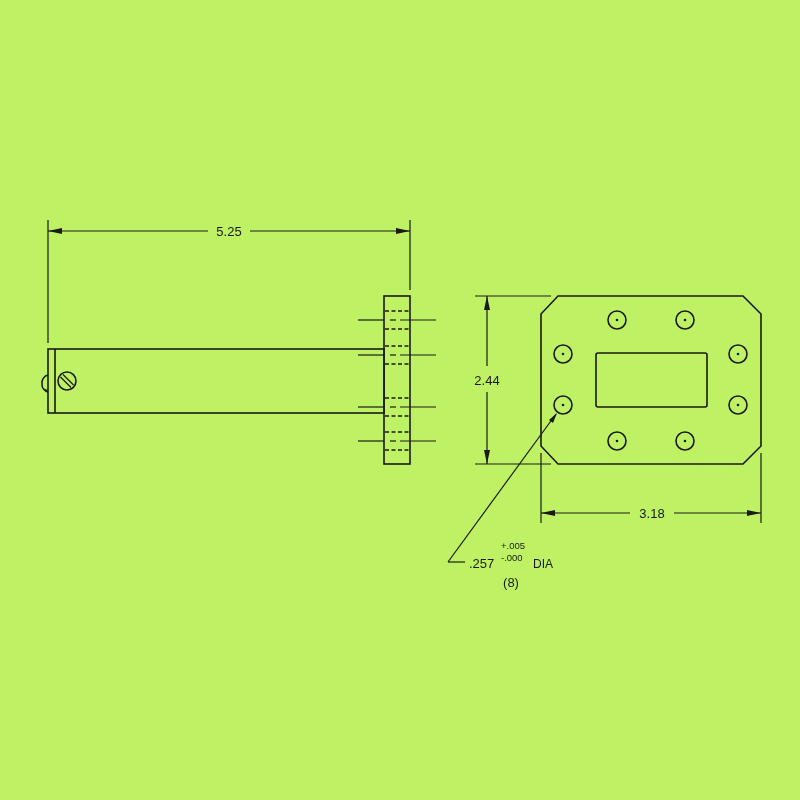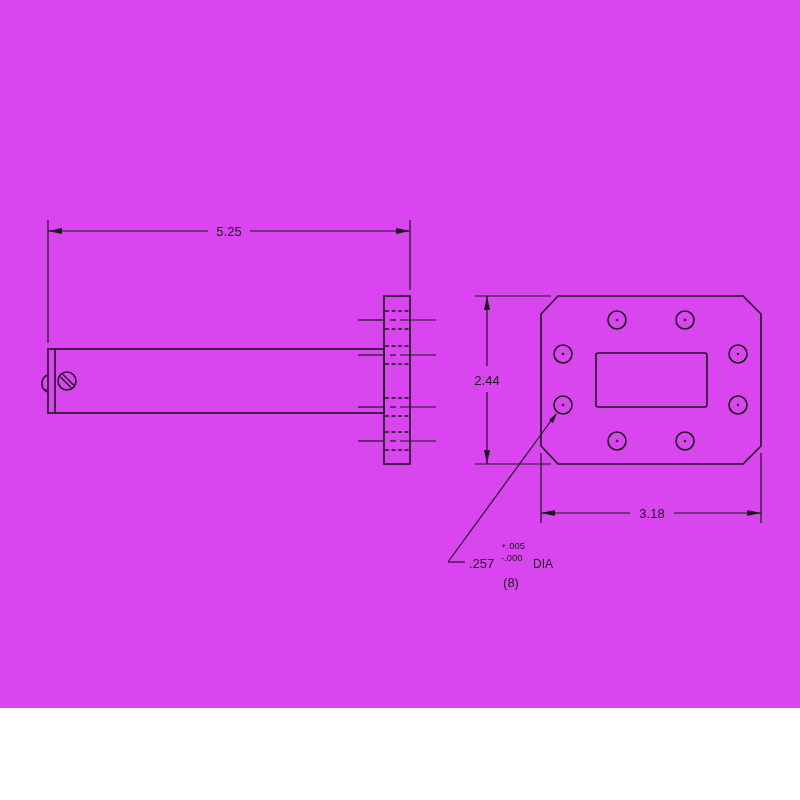--- a/index.html
+++ b/index.html
@@ -1,16 +1,16 @@
 <!DOCTYPE html>
 <html><head>
 <meta charset="utf-8">
 <style>
   html, body { margin: 0; padding: 0; background: #ffffff; }
-  #canvas { position: relative; width: 800px; height: 708px; background: #d946ef; overflow: hidden; }
+  #canvas { position: relative; width: 800px; height: 800px; background: #bef264; overflow: hidden; }
   svg { position: absolute; left: 0; top: 0; }
   .ln { stroke: #1a1a1a; stroke-width: 1.6; fill: none; }
   .thin { stroke: #1a1a1a; stroke-width: 1.2; fill: none; }
   .dash { stroke: #1a1a1a; stroke-width: 1.4; fill: none; stroke-dasharray: 4 2.5; }
   .arrow { fill: #1a1a1a; stroke: none; }
   .dimtxt { font-family: "Liberation Sans", sans-serif; font-size: 13px; fill: #1a1a1a; }
   .smalltxt { font-family: "Liberation Sans", sans-serif; font-size: 9.5px; fill: #1a1a1a; }
 </style>
 </head>
 <body>

